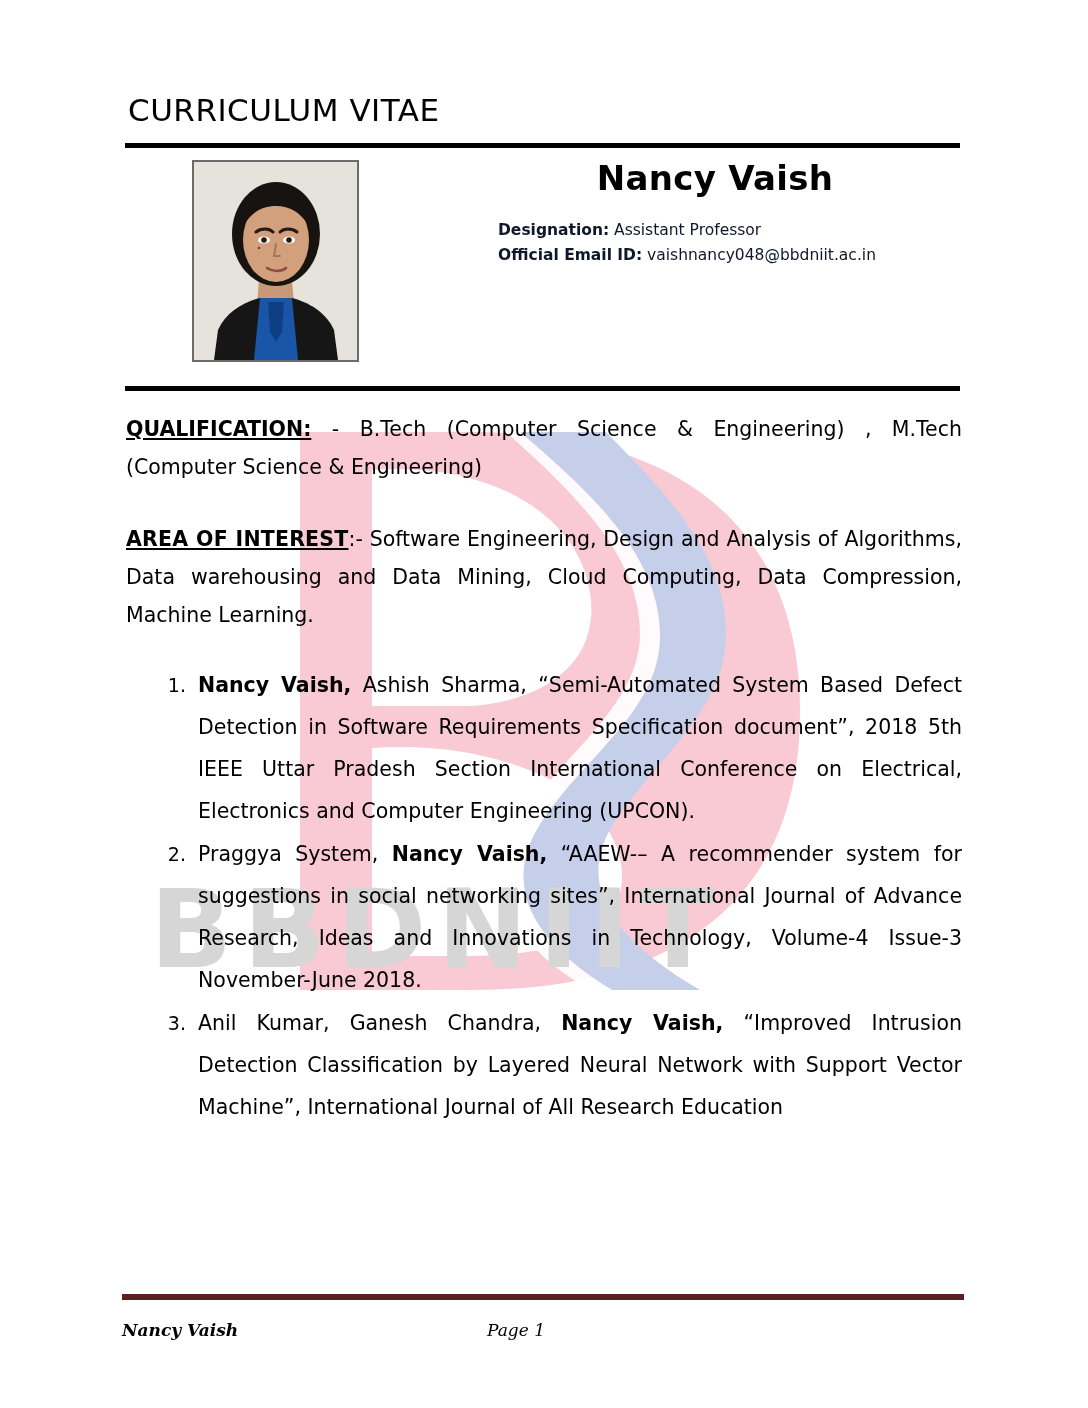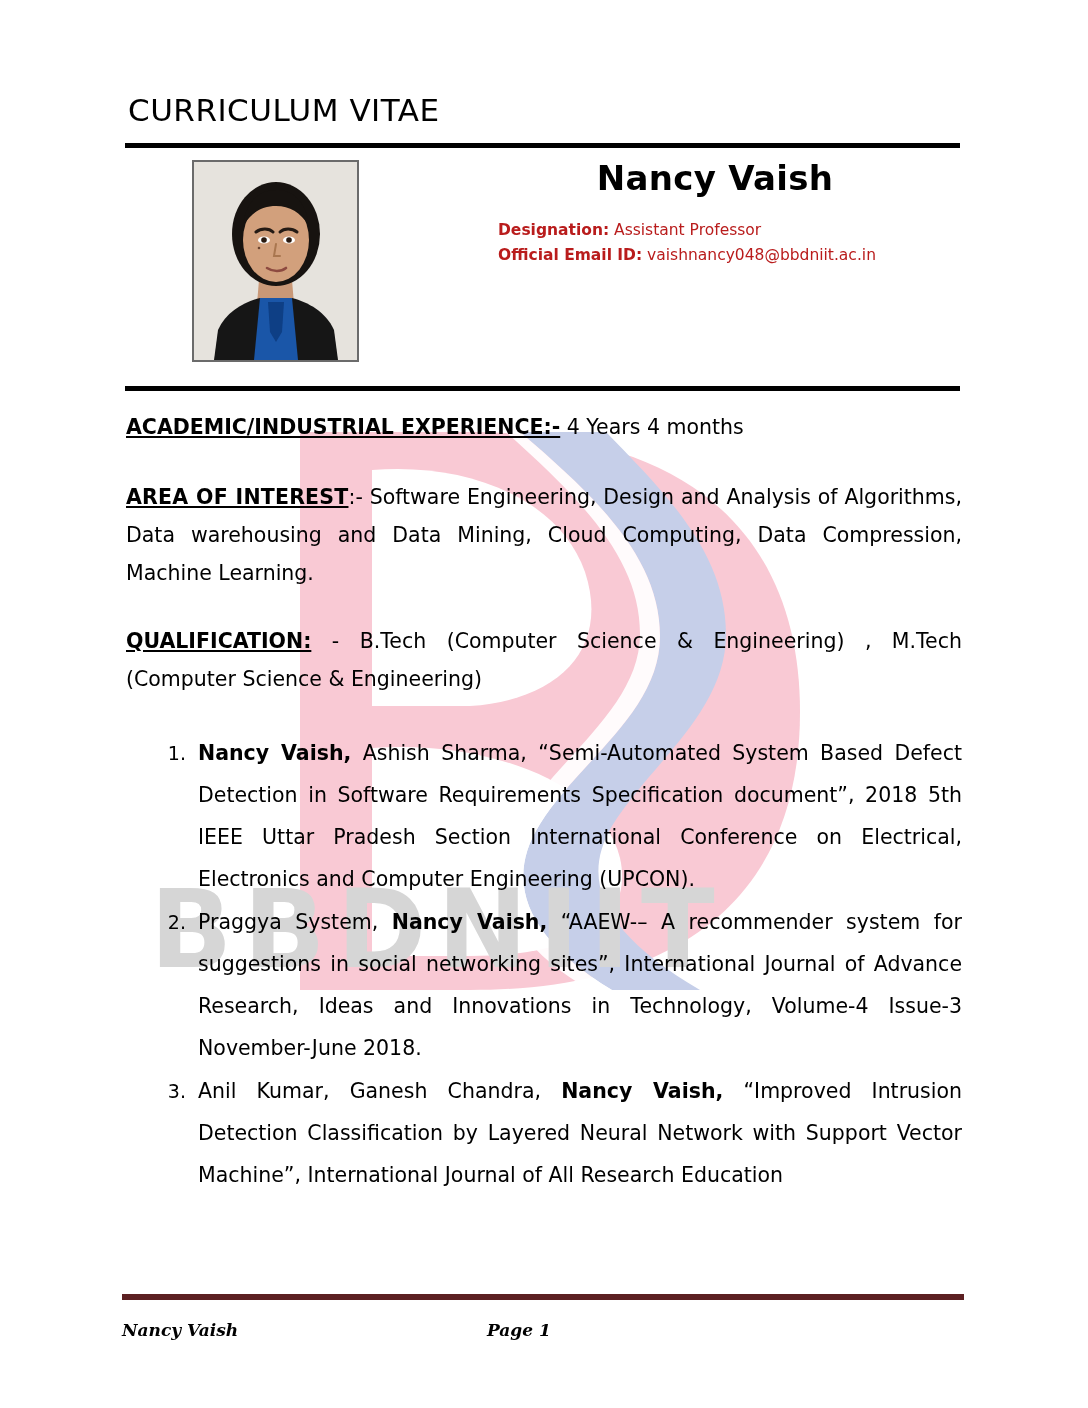--- a/index.html
+++ b/index.html
@@ -96,21 +96,21 @@
     letter-spacing: 0.3px;
   }
 
   .meta-block {
     position: absolute;
     left: 498px;
     top: 218px;
     width: 470px;
     font-family: "DejaVu Sans", sans-serif;
     font-size: 15.5px;
-    color: #b91c1c;
+    color: #0f172a;
     line-height: 25px;
   }
   .meta-line { white-space: nowrap; }
   .meta-line b { font-weight: bold; }
 
   .body-area {
     position: absolute;
     left: 126px;
     top: 410px;
     width: 836px;
@@ -179,21 +179,21 @@
     font-weight: bold;
     font-size: 17px;
     color: #000000;
   }
   .footer-center {
     position: absolute;
     left: 487px;
     top: 1320px;
     font-family: "DejaVu Serif", serif;
     font-style: italic;
-    font-weight: bold;
+    font-weight: normal;
     font-size: 17px;
     color: #000000;
   }
 </style>
 </head>
 <body>
 
 <div class="page">
 
   <div class="watermark">
@@ -288,30 +288,27 @@
       </div>
       <div class="meta-line">
         <b>Official Email ID:</b><span> vaishnancy048@bbdniit.ac.in</span>
       </div>
     </div>
 
     <div class="rule rule-mid"></div>
 
     <div class="body-area">
 
-      <div class="para para-exp">
-        <span class="hdr">ACADEMIC/INDUSTRIAL EXPERIENCE:-</span><span>  4 Years 4 months</span>
+
+      <div class="para para-qual">
+        <span class="hdr">QUALIFICATION:</span><span> - B.Tech (Computer Science &amp; Engineering) , M.Tech (Computer Science &amp; Engineering)</span>
       </div>
 
       <div class="para para-aoi">
         <span class="hdr hdr-spread">AREA OF INTEREST</span><span>:- Software Engineering, Design and Analysis of Algorithms, Data warehousing and Data Mining, Cloud Computing, Data Compression, Machine Learning.</span>
-      </div>
-
-      <div class="para para-qual">
-        <span class="hdr">QUALIFICATION:</span><span> - B.Tech (Computer Science &amp; Engineering) , M.Tech (Computer Science &amp; Engineering)</span>
       </div>
 
       <div class="sec">
         <ol class="pubs">
           <li>
             <span class="bold">Nancy Vaish,</span><span> Ashish Sharma, “Semi-Automated System Based Defect Detection in Software Requirements Specification document”, 2018 5th IEEE Uttar Pradesh Section International Conference on Electrical, Electronics and Computer Engineering (UPCON).</span>
           </li>
           <li>
             <span>Praggya System, </span><span class="bold">Nancy Vaish,</span><span> “AAEW-– A recommender system for suggestions in social networking sites”, International Journal of Advance Research, Ideas and Innovations in Technology, Volume-4 Issue-3 November-June 2018.</span>
           </li>

